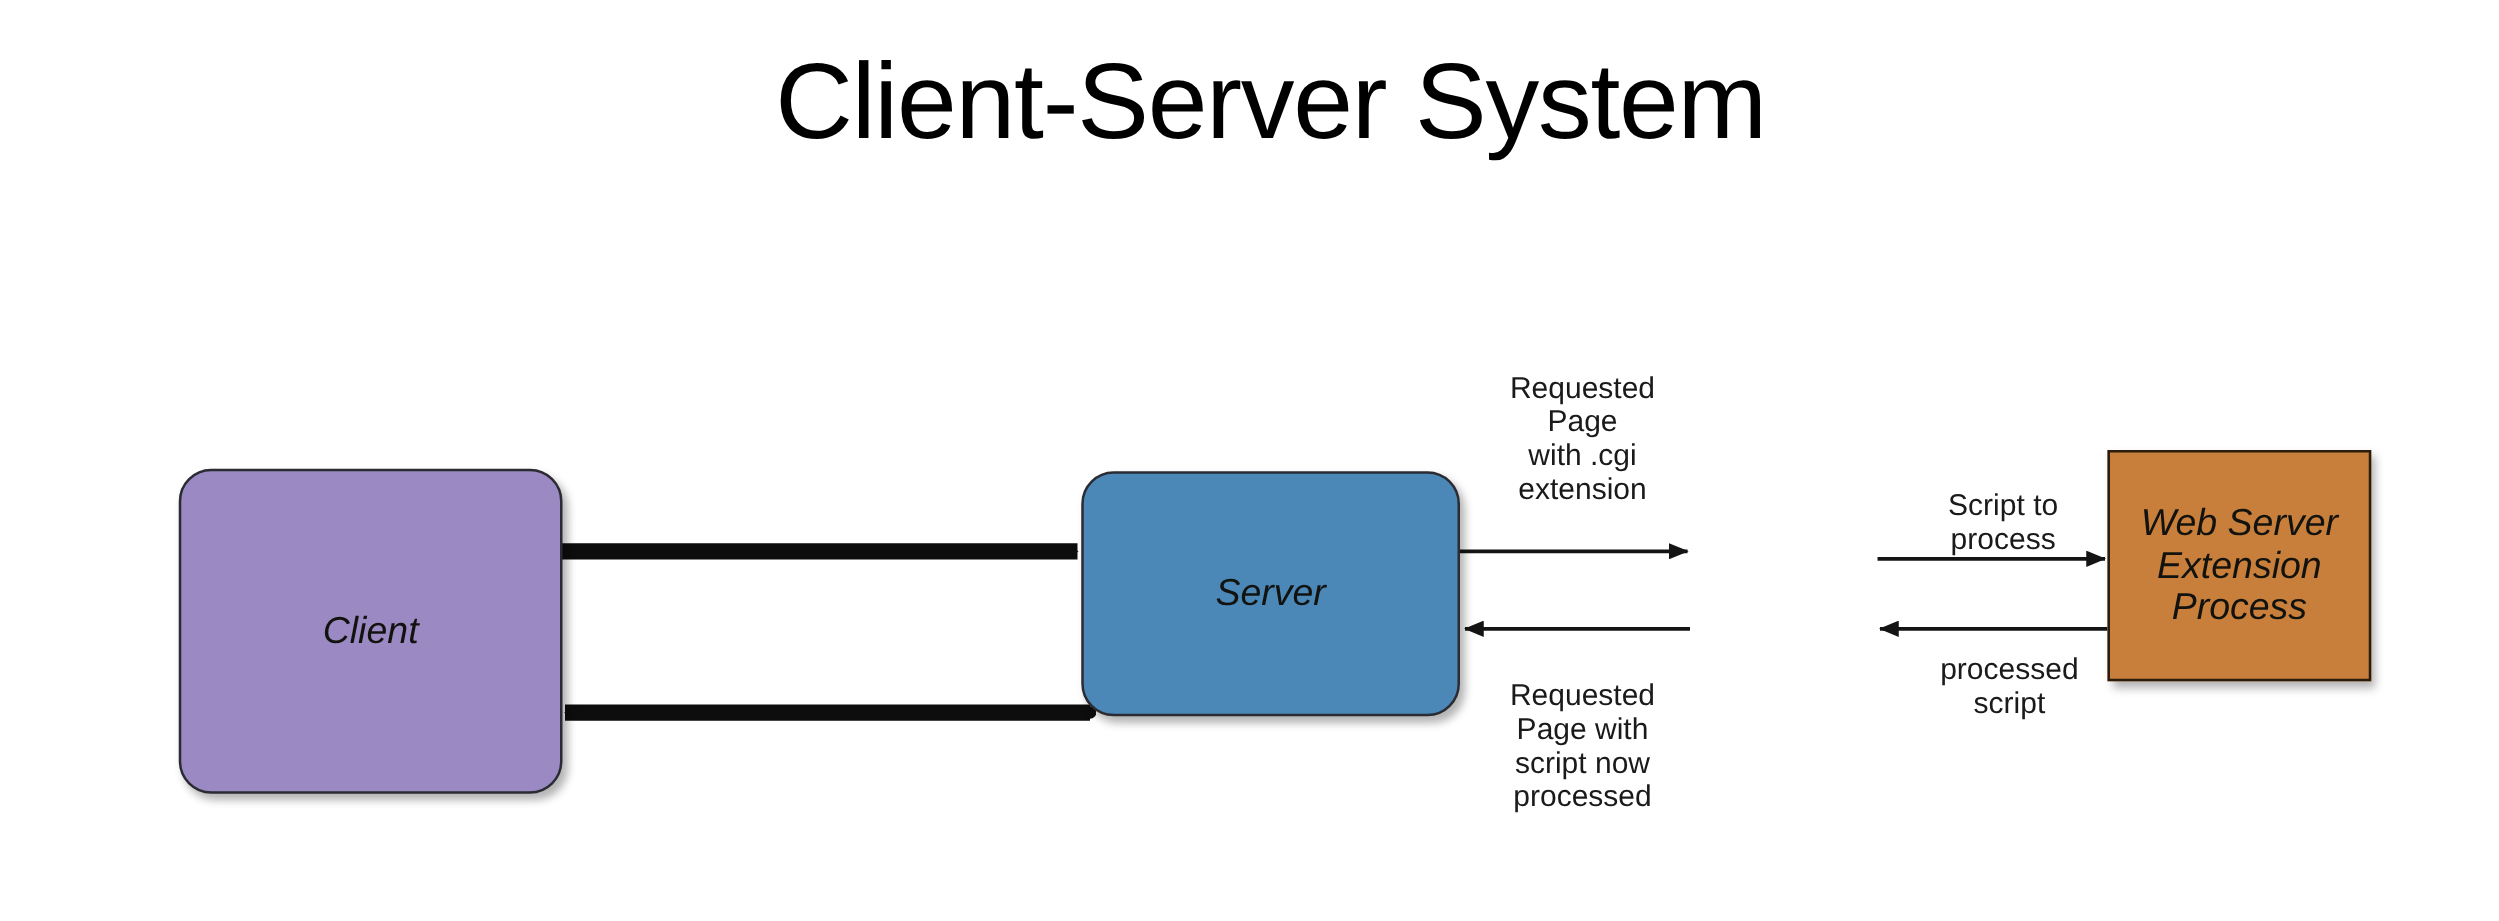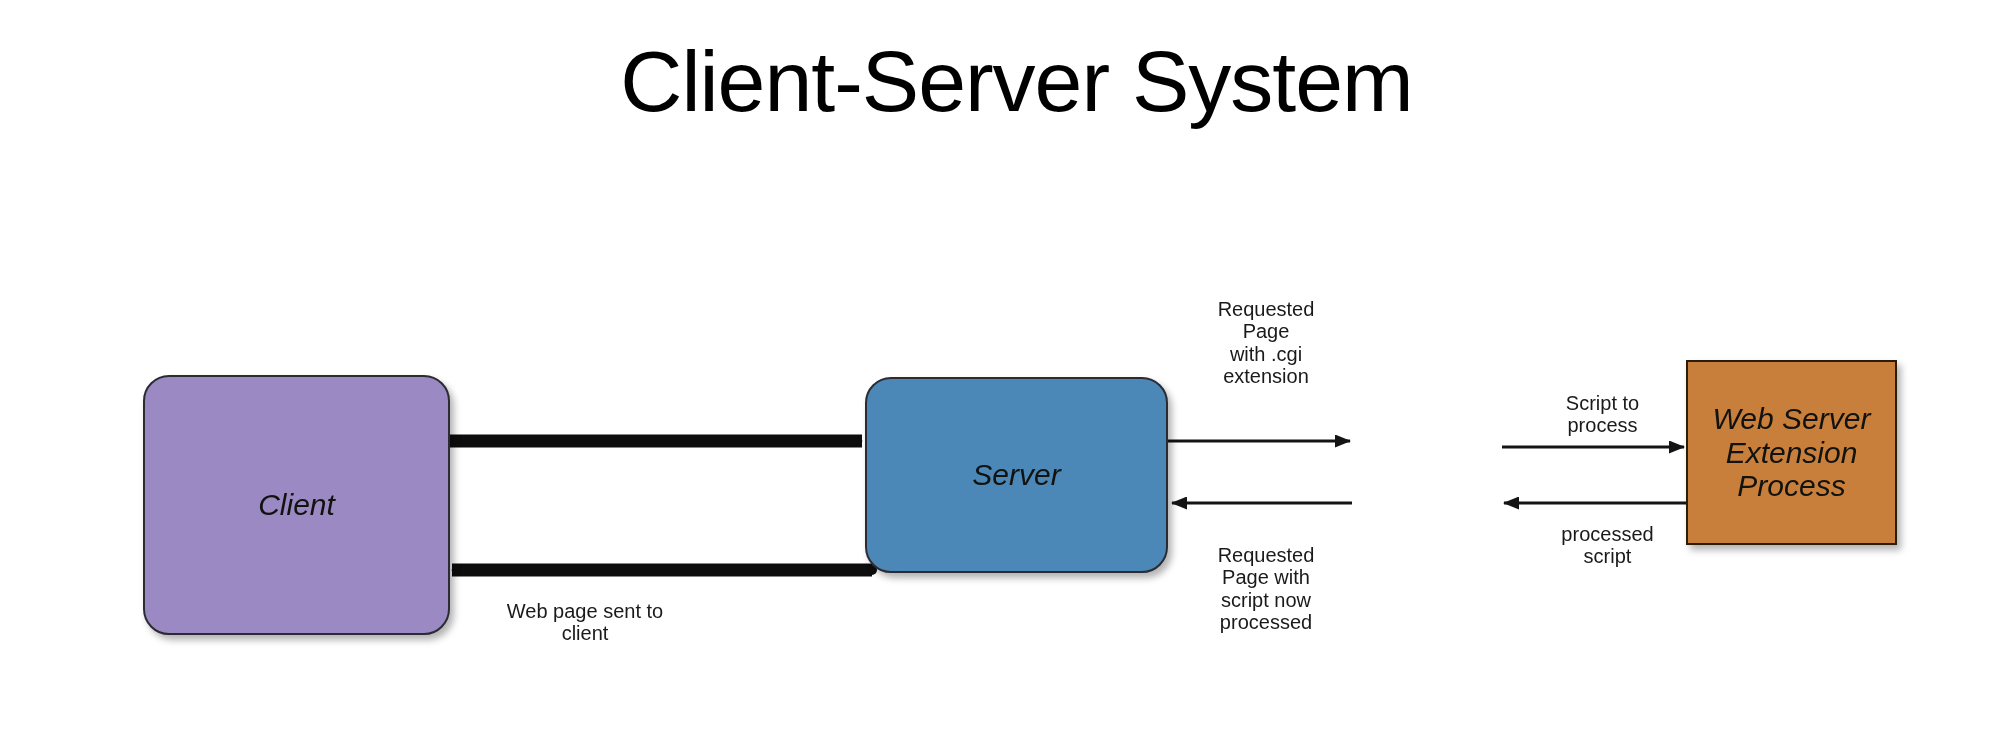--- a/index.html
+++ b/index.html
@@ -91,21 +91,21 @@
 
   .node-label {
     white-space: pre-line;
     padding: 0 6px;
     font-style: italic;
   }
 
   .edge-label {
     position: absolute;
     text-align: center;
-    font-size: 20px;
+    font-size: 24px;
     line-height: 1.12;
     color: #1a1a1a;
     white-space: pre-line;
   }
 
   #lbl-req-web {
     left: 360px;
     top: 342px;
     width: 450px;
   }
@@ -197,22 +197,20 @@
     <span class="node-label">Server</span>
   </div>
 
 
   <div class="node" id="node-ext">
     <span class="node-label">Web Server
 Extension
 Process</span>
   </div>
 
-  <div class="edge-label" id="lbl-web-sent">Web page sent to
-client</div>
   <div class="edge-label" id="lbl-req-cgi">Requested
 Page
 with .cgi
 extension</div>
   <div class="edge-label" id="lbl-req-proc">Requested
 Page with
 script now
 processed</div>
   <div class="edge-label" id="lbl-script-to">Script to
 process</div>

